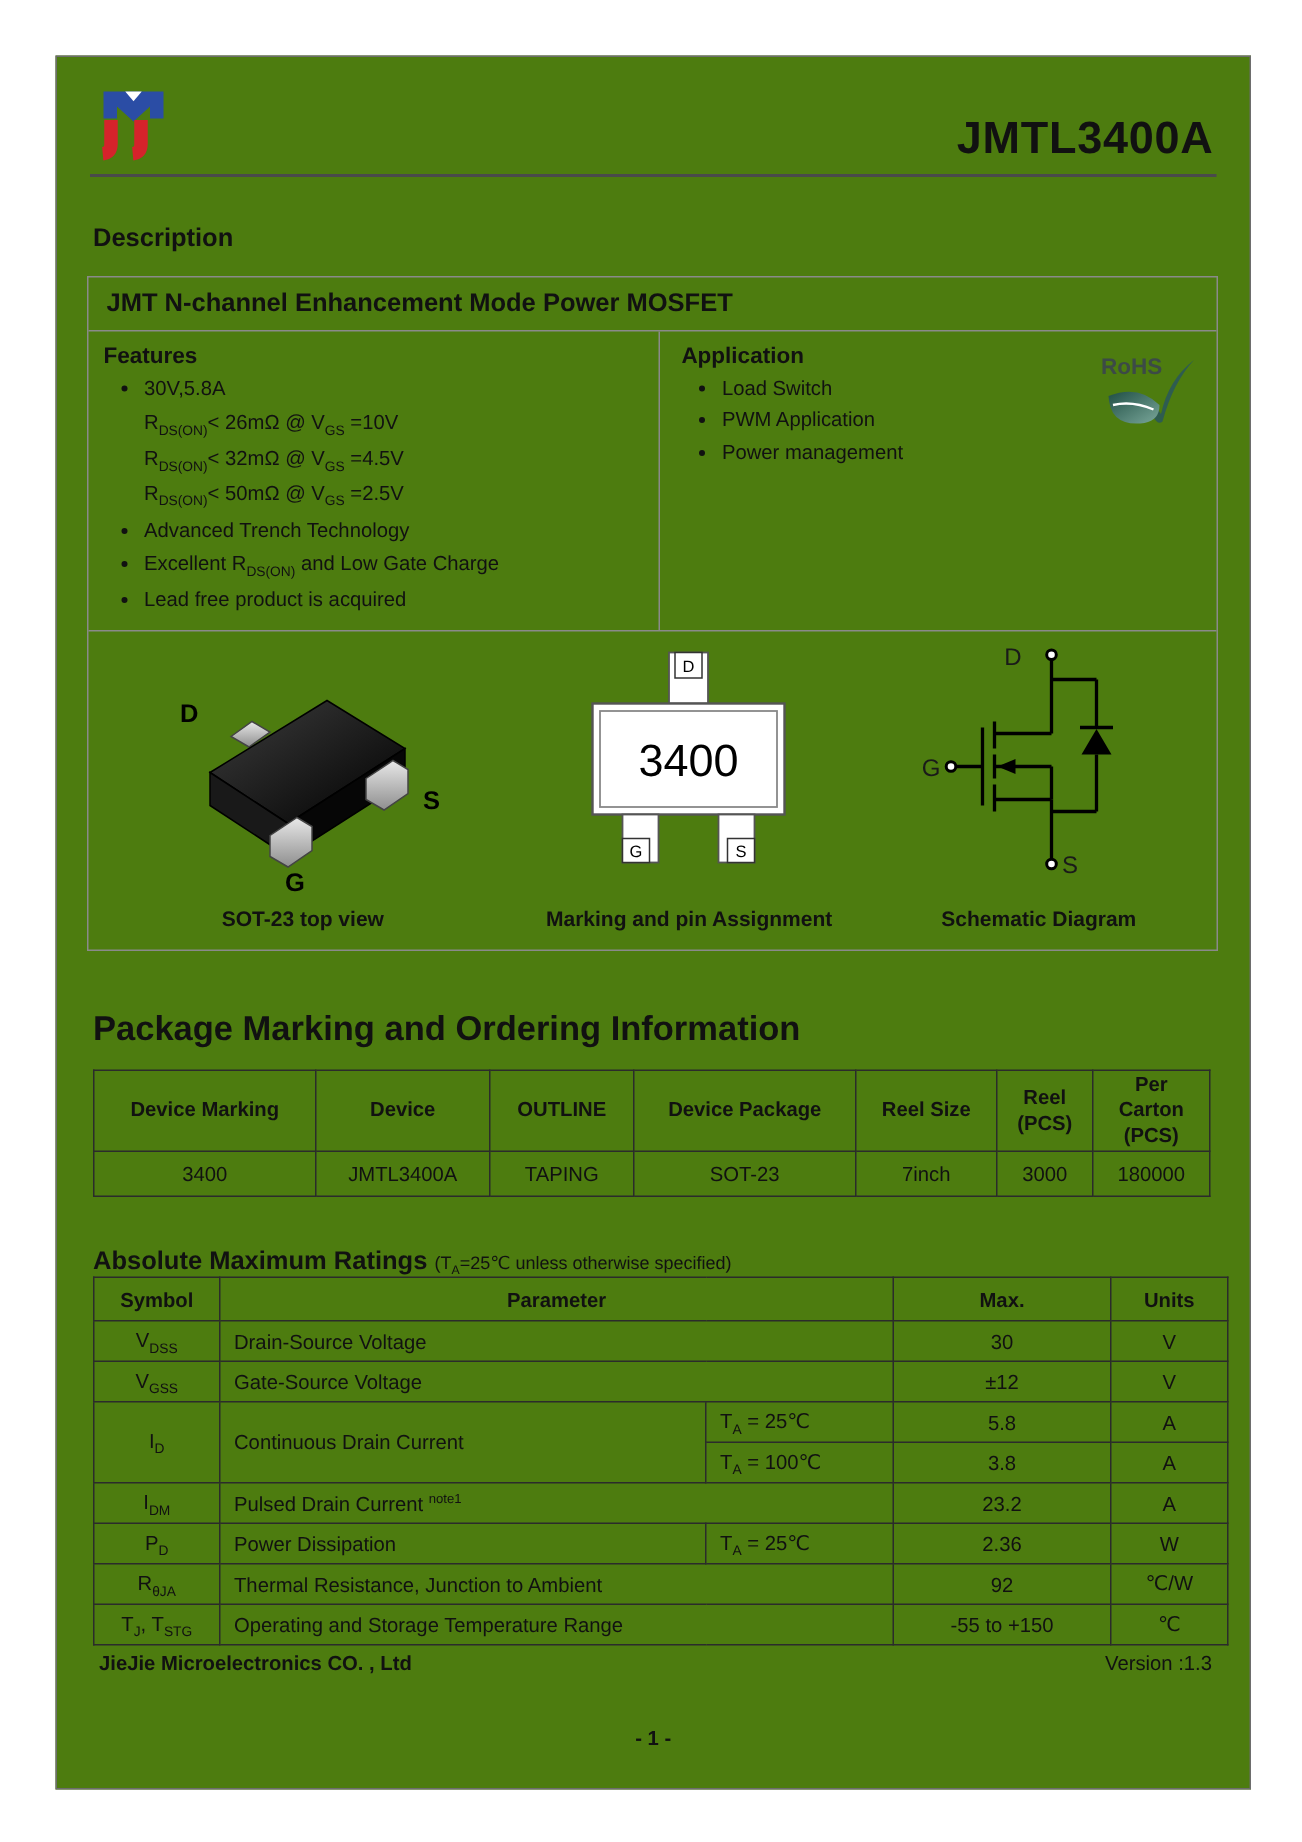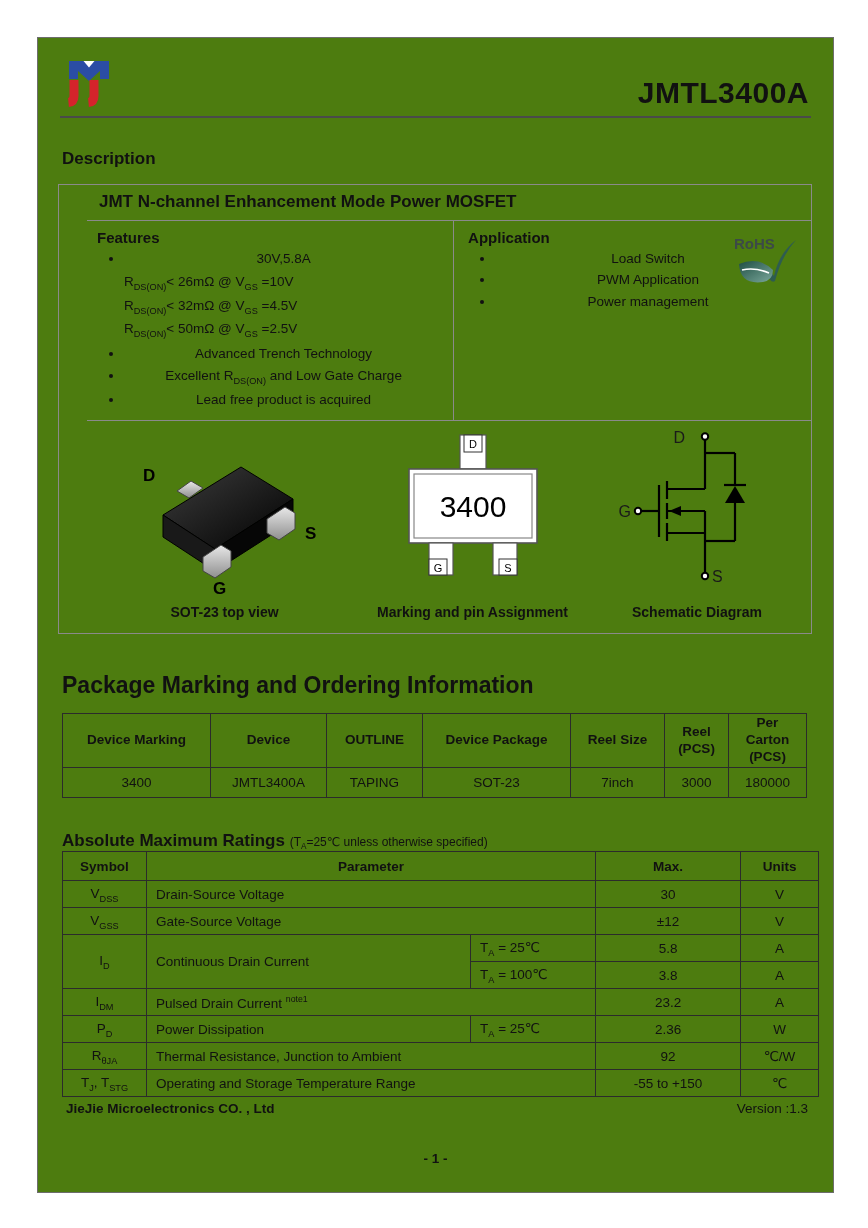--- a/index.html
+++ b/index.html
@@ -20,28 +20,28 @@
     border-bottom: 2px solid #4a4a4a;
     display: flex; justify-content: space-between; align-items: flex-end;
     padding: 0 2px 8px 6px; height: 64px;
   }
   .logo-svg { width: 46px; height: 50px; display:block; }
   .doc-title { font-size: 30px; font-weight: bold; letter-spacing: 0.5px; line-height: 1; }
   
   .sec-heading { font-size: 17px; font-weight: bold; margin: 31px 24px 0 24px; }
   .sec-heading .note { font-size: 12px; font-weight: normal; }
   
-  .desc-box { margin: 15px 21px 0 20px; border: 1px solid #8a8a8a; padding-left: 28px; }
+  .desc-box { margin: 15px 21px 0 20px; border: 1px solid #8a8a8a; }
   .box-title { font-size: 17px; font-weight: bold; padding: 7px 12px 8px 12px; border-bottom: 1px solid #8a8a8a; }
   .feat-app { display: flex; border-bottom: 1px solid #8a8a8a; min-height: 178px; }
   .features { width: 50.7%; border-right: 1px solid #8a8a8a; padding: 6px 10px 8px 10px; }
   .application { flex: 1; padding: 6px 10px 8px 14px; position: relative; }
   .col-heading { font-size: 15px; font-weight: bold; margin: 2px 0 3px 0; }
   .features ul, .application ul { list-style: disc; padding-left: 27px; font-size: 13.5px; }
-  .features li, .application li { margin: 3.5px 0; line-height: 1.35; text-align: center; }
+  .features li, .application li { margin: 3.5px 0; line-height: 1.35; }
   .subline { padding-left: 27px; font-size: 13.5px; line-height: 1.62; }
   sub { font-size: 68%; }
   sup { font-size: 65%; }
   
   .rohs { position: absolute; top: 12px; right: 10px; width: 68px; height: 60px; }
   
   .figures { display: flex; height: 212px; }
   .figure { position: relative; height: 100%; display: flex; justify-content: center; }
   .fig-1 { width: 38%; } .fig-2 { width: 30.5%; } .fig-3 { width: 31.5%; }
   .fig-caption {

